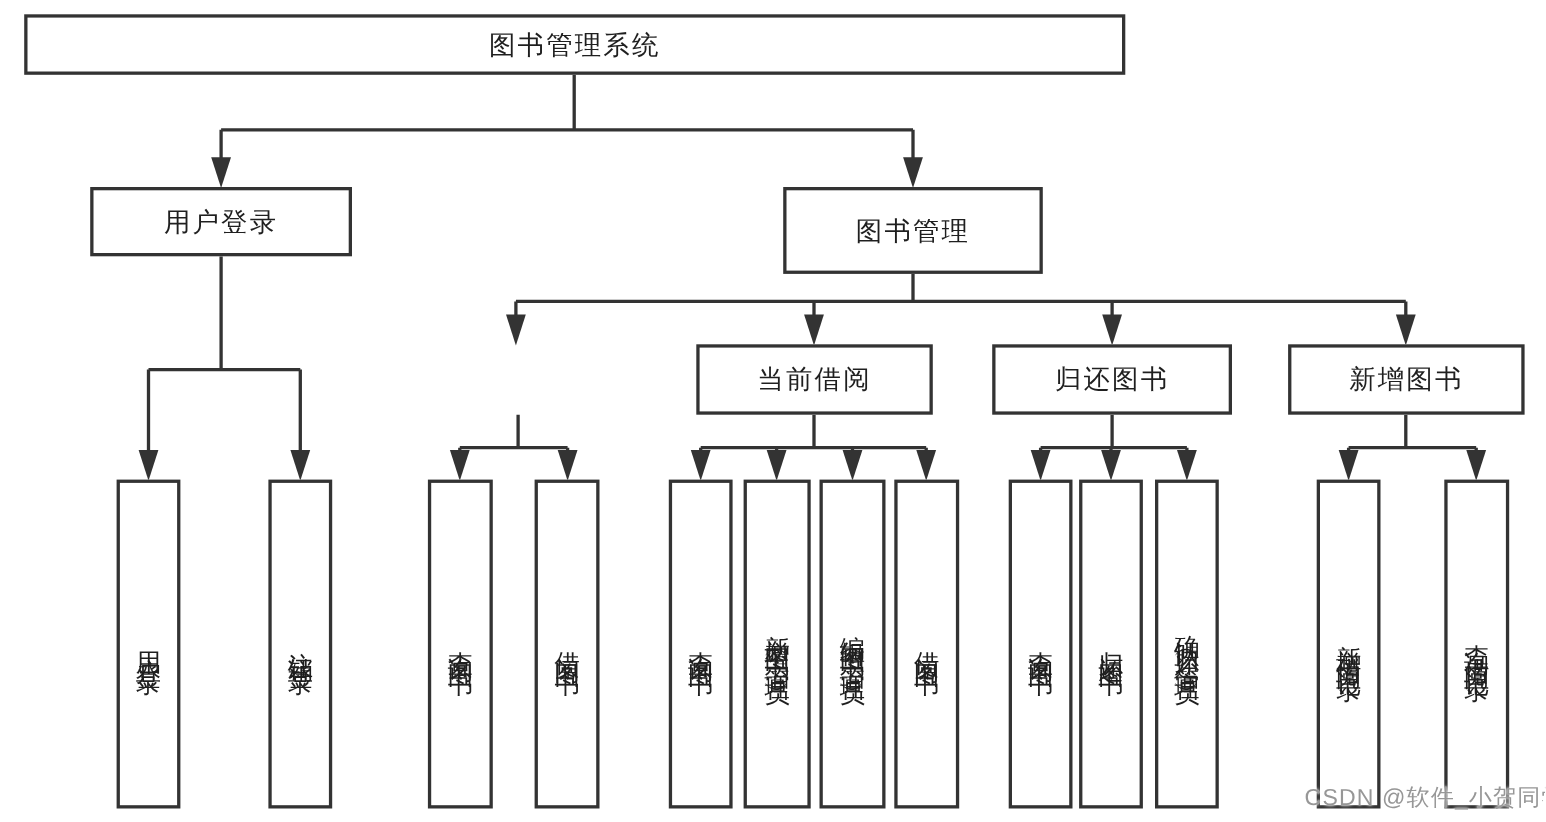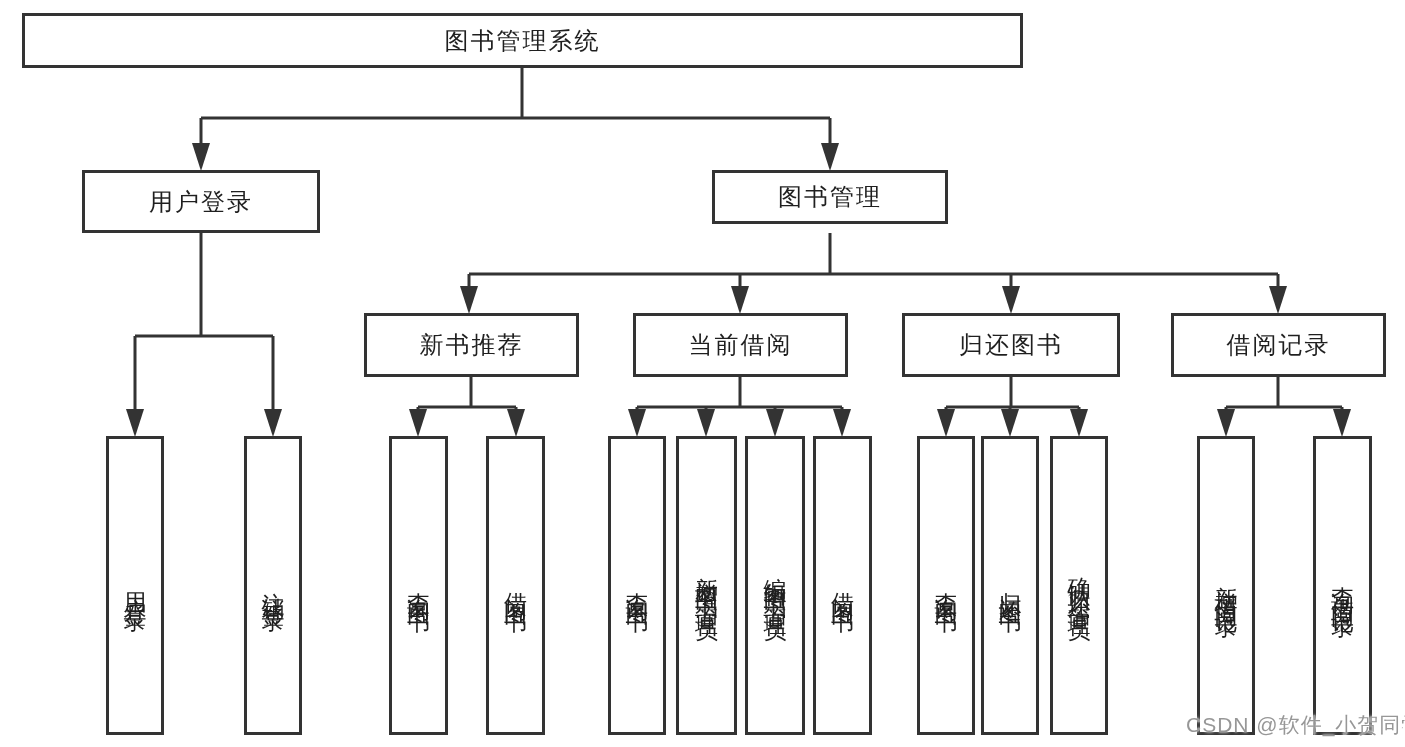--- a/index.html
+++ b/index.html
@@ -59,35 +59,32 @@
     </g>
   </svg>
 
   <div class="box h" style="left:22px;top:13px;width:1001px;height:55px;">
     <span class="t">图书管理系统</span>
   </div>
 
   <div class="box h" style="left:82px;top:170px;width:238px;height:63px;">
     <span class="t">用户登录</span>
   </div>
-  <div class="box h" style="left:712px;top:170px;width:236px;height:54px;">
+  <div class="box h" style="left:712px;top:170px;width:236px;height:79px;">
     <span class="t">图书管理</span>
   </div>
 
-  <div class="box h" style="left:364px;top:313px;width:215px;height:64px;">
-    <span class="t">新书推荐</span>
-  </div>
   <div class="box h" style="left:633px;top:313px;width:215px;height:64px;">
     <span class="t">当前借阅</span>
   </div>
   <div class="box h" style="left:902px;top:313px;width:218px;height:64px;">
     <span class="t">归还图书</span>
   </div>
   <div class="box h" style="left:1171px;top:313px;width:215px;height:64px;">
-    <span class="t">借阅记录</span>
+    <span class="t">新增图书</span>
   </div>
 
   <div class="box v" style="left:106px;top:436px;width:58px;height:299px;">
     <span class="t">用户登录</span>
   </div>
   <div class="box v" style="left:244px;top:436px;width:58px;height:299px;">
     <span class="t">注销登录</span>
   </div>
 
   <div class="box v" style="left:389px;top:436px;width:59px;height:299px;">

